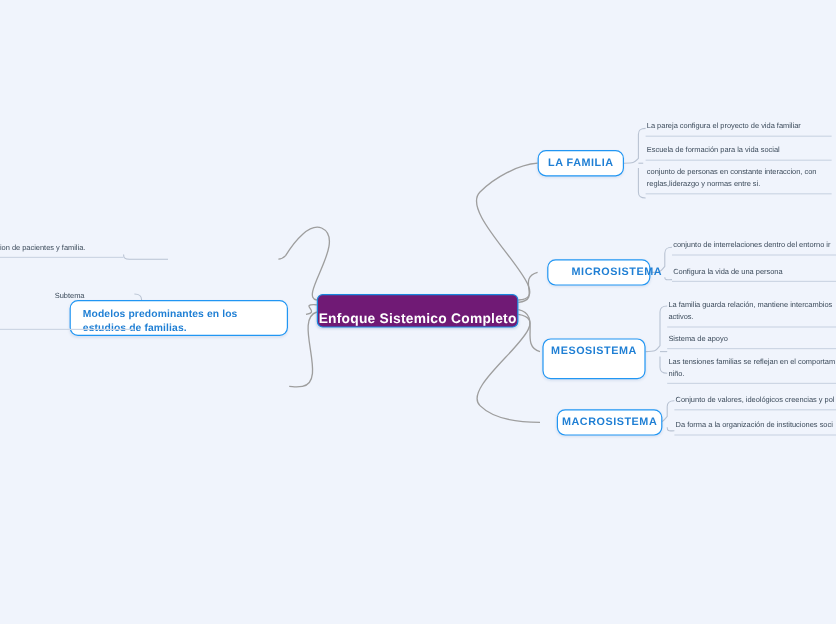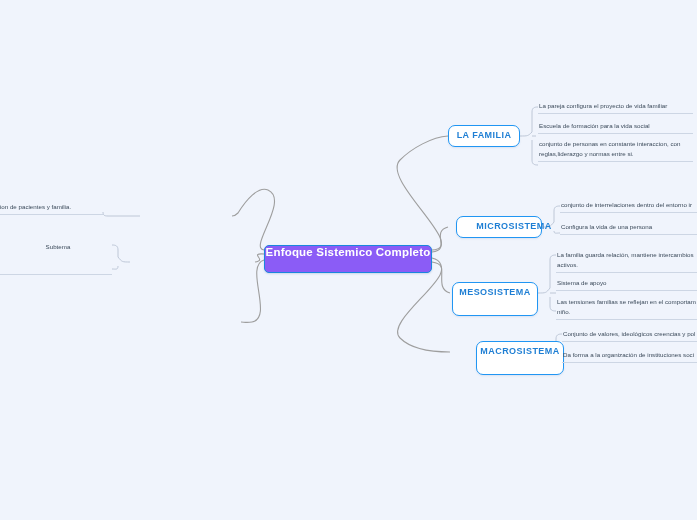--- a/index.html
+++ b/index.html
@@ -21,29 +21,29 @@
   #links {
     position: absolute;
     left: 0; top: 0;
     width: 697px; height: 520px;
     pointer-events: none;
   }
 
   
   .central {
     position: absolute;
-    background: #8b5cf6;
+    background: #701a75;
     border: 1px solid #1a86dd;
     border-radius: 5px;
     color: #ffffff;
     font-weight: bold;
     font-size: 11.5px;
     letter-spacing: .2px;
     display: flex;
-    align-items: flex-start;
+    align-items: flex-end;
     justify-content: center;
     white-space: nowrap;
     box-shadow: 0 1px 2px rgba(30,80,150,.18);
   }
 
   
   .topic {
     position: absolute;
     background: #ffffff;
     border: 1.6px solid #2196f3;
@@ -142,25 +142,28 @@
   <div class="leaf right" style="left:560px; top:200px; width:140px;">conjunto de interrelaciones dentro del entorno ir</div>
   <div class="leaf right" style="left:560px; top:222px; width:140px;">Configura la vida de una persona</div>
 
   <div class="topic center-text" style="left:452px; top:282px; width:86px; height:34px;">
     <span>MESOSISTEMA</span>
   </div>
   <div class="leaf right" style="left:556px; top:250px; width:141px;">La familia guarda relación, mantiene intercambios activos.</div>
   <div class="leaf right" style="left:556px; top:278px; width:141px;">Sistema de apoyo</div>
   <div class="leaf right" style="left:556px; top:297px; width:141px;">Las tensiones familias se reflejan en el comportam niño.</div>
 
-  <div class="topic center-text" style="left:476px; top:341px; width:88px; height:34px;">
+  <div class="topic center-text" style="left:464px; top:341px; width:88px; height:22px;">
     <span>MACROSISTEMA</span>
   </div>
   <div class="leaf right" style="left:562px; top:329px; width:135px;">Conjunto de valores, ideológicos creencias y pol</div>
   <div class="leaf right" style="left:562px; top:350px; width:135px;">Da forma a la organización de instituciones soci</div>
 
   <div class="leaf left" style="left:-42px; top:202px; width:145px;">ientos y evolucion de pacientes y familia.</div>
 
+  <div class="topic wrap" style="left:58px; top:250px; width:182px; height:30px; padding:4px 10px;">
+    <span>Modelos predominantes en los estudios de familias.</span>
+  </div>
   <div class="leaf-plain" style="left:8px; top:242px; width:100px; text-align:center;">Subtema</div>
   <div class="leaf left" style="left:-30px; top:262px; width:142px;">n una red</div>
 
 
 </div>
 
 </body></html>

